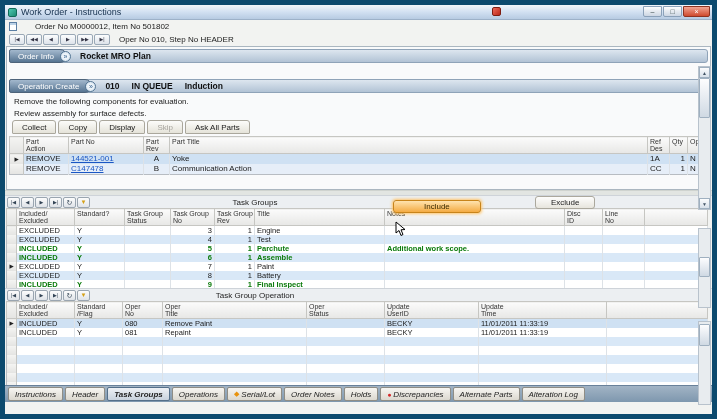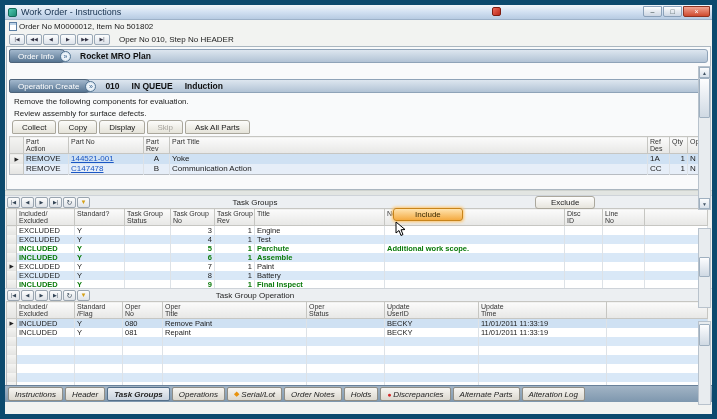--- a/index.html
+++ b/index.html
@@ -18,21 +18,21 @@
   .titlebar .title { font-size:9px; color:#15304d; }
   .notification-icon { position:absolute; left:487px; top:2px; width:9px; height:9px;
               background:linear-gradient(135deg,#ef6a5a,#b92718); border:1px solid #7e1c10; border-radius:2px; }
   .win-controls { position:absolute; right:2px; top:1px; display:flex; gap:1px; }
   .win-btn { width:19px; height:11px; font-size:7px; line-height:9px; text-align:center;
              background:linear-gradient(#fdfdfd,#ccd6e3); border:1px solid #8ba1b9;
              border-radius:0 0 2px 2px; color:#344; }
   .win-btn.close { width:27px; background:linear-gradient(#f2a492,#cf4a2e); color:#fff; border-color:#8e3220; }
 
   
-  .infobar { height:12px; flex:0 0 12px; display:flex; align-items:center; gap:2px; padding:0 4px;text-align:right; }
+  .infobar { height:12px; flex:0 0 12px; display:flex; align-items:center; gap:18px; padding:0 4px;text-align:right; }
   .document-icon { width:8px; height:9px; background:#fff; border:1px solid #5b7ea3;
                    box-shadow:inset 0 2px 0 #bcd2e6; }
   .navbar { height:14px; flex:0 0 14px; display:flex; align-items:center; gap:1px; padding:0 4px; }
   .vcr-btn { width:16px; height:11px; font-size:5px; line-height:9px; text-align:center;
              background:linear-gradient(#fcfdfe,#dde3ea); border:1px solid #9aa8b6;
              border-radius:2px; color:#334; }
   .navbar .oper-text { margin-left:8px; }
 
   .main-toolbar { height:20px; flex:0 0 20px; display:flex; align-items:flex-end; gap:2px; padding:0 3px 1px; }
   .tb-btn { height:17px; padding:0 9px; font-size:8px; color:#222;
@@ -91,21 +91,21 @@
 
   
   .grid-toolbar { height:13px; flex:0 0 13px; background:#eceff2; border-top:1px solid #ced3d9;
                   display:flex; align-items:center; gap:1px; padding:0 2px; position:relative; }
   .gt-btn { width:13px; height:11px; font-size:5px; line-height:9px; text-align:center;
             background:linear-gradient(#fcfcfc,#dfe3e8); border:1px solid #9aa5b0;
             border-radius:2px; color:#345; }
   .gt-btn.refresh { font-size:7px; }
   .gt-btn.filter { color:#d4a017; font-size:6px; }
   .gt-title { position:absolute; left:165px; width:170px; text-align:center; font-size:8px; color:#222; }
-  .include-btn { position:absolute; left:388px; top:12px; height:13px; padding:0 21px; font-size:8px;
+  .include-btn { position:absolute; left:388px; top:4px; height:13px; padding:0 30px; font-size:8px;
                  background:linear-gradient(#ffe3ae,#f4ab42); border:1px solid #c8841a;
                  border-radius:3px; box-shadow:0 0 3px 1px #ffc469; color:#3a2a00; }
   .exclude-btn { position:absolute; left:530px; top:0; height:13px; padding:0 15px; font-size:8px;
                  background:linear-gradient(#fdfdfc,#e7e5dd); border:1px solid #aba89d;
                  border-radius:3px; color:#222; }
 
   
   .bottom-tabs { height:17px; flex:0 0 17px; background:linear-gradient(#a2b4c5,#7e97ae);
                  border-top:1px solid #69819a; display:flex; align-items:center; gap:2px; padding:0 3px; }
   .tab { height:14px; padding:0 6px; display:flex; align-items:center; gap:2px; font-size:8px; color:#222;

